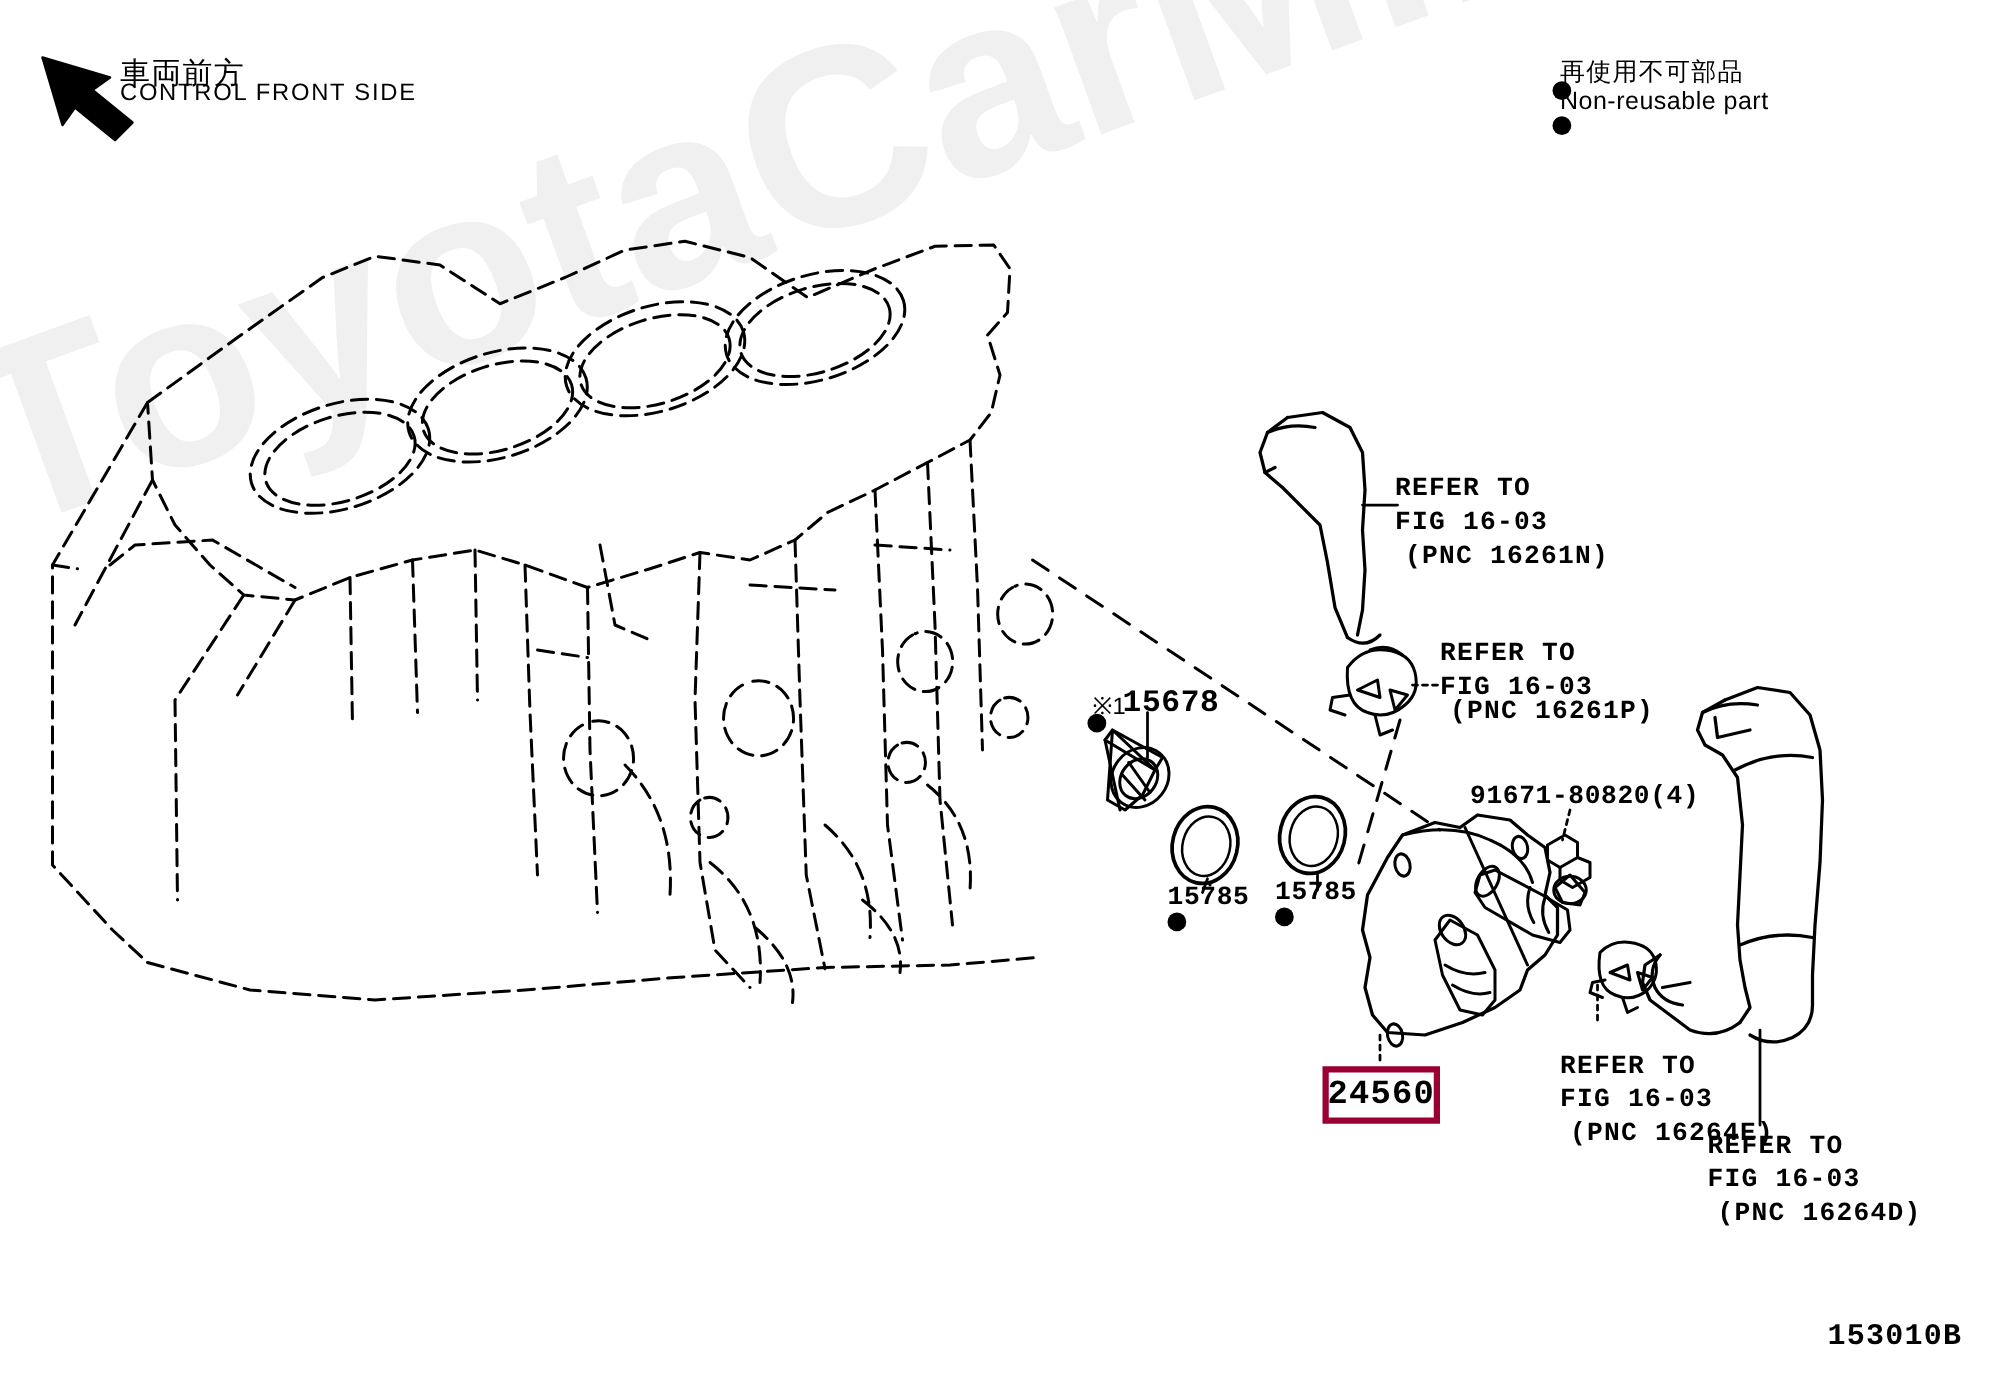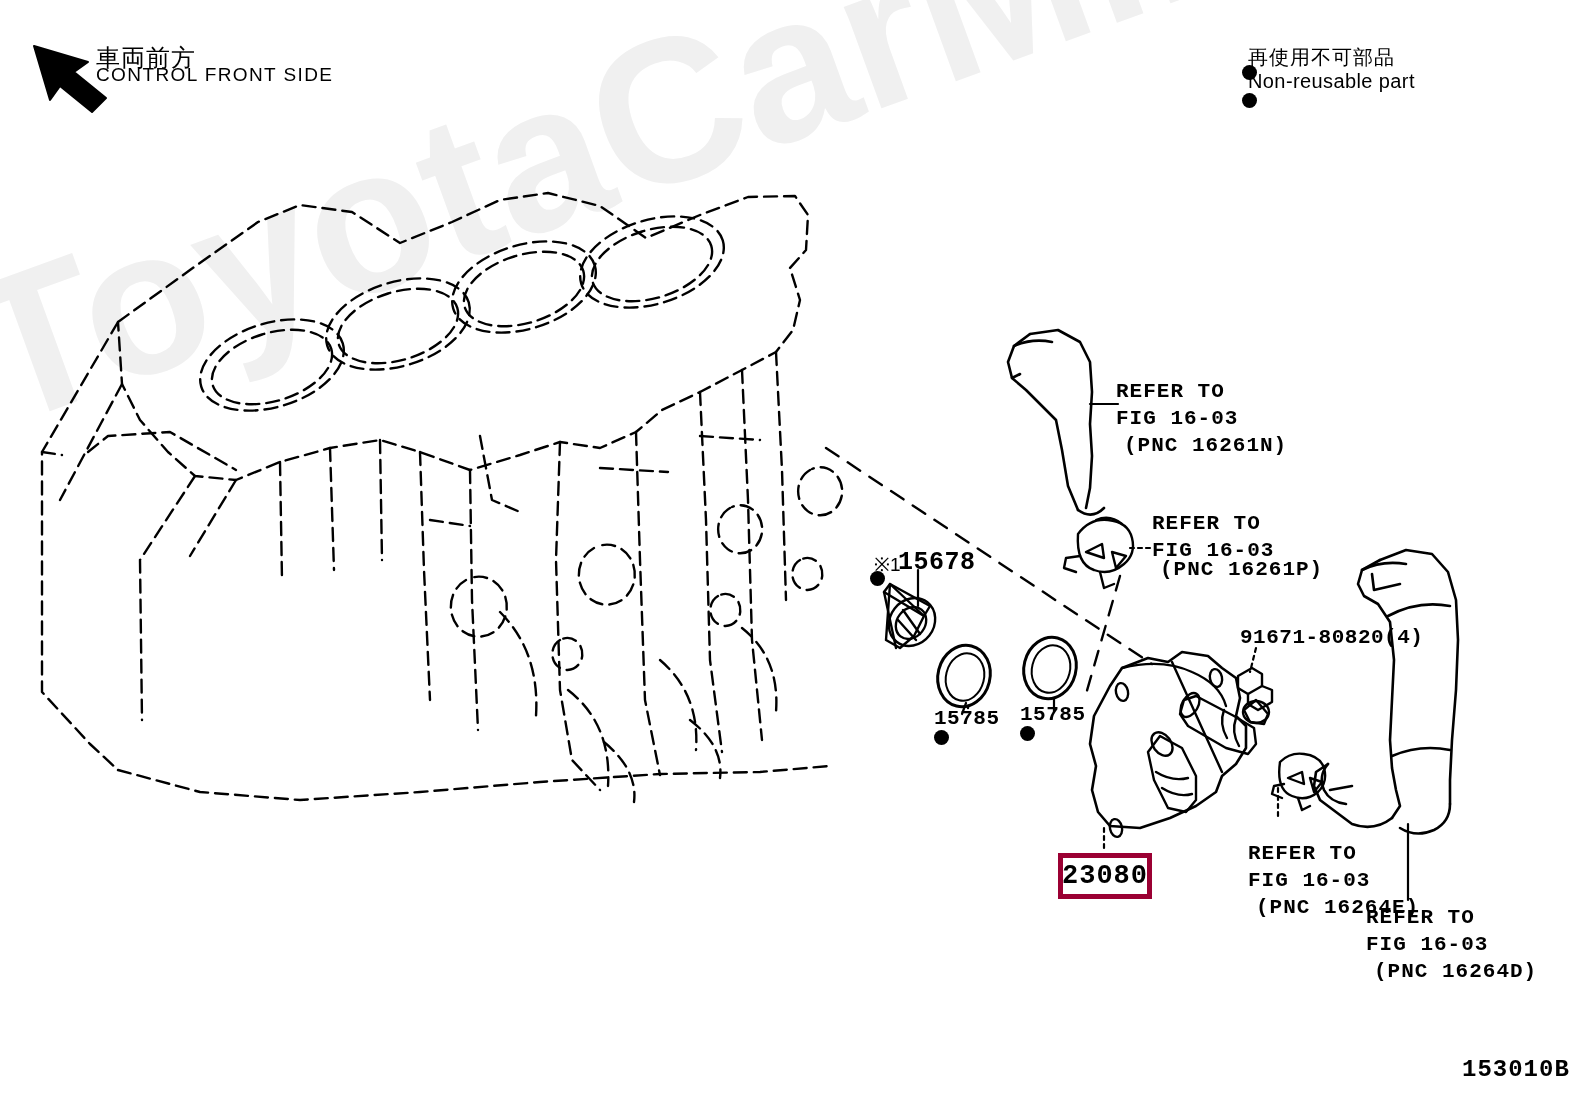--- a/index.html
+++ b/index.html
@@ -257,21 +257,21 @@
   <div class="txt" style="left:916px;top:712px;">
     <span class="bullet"></span>
   </div>
   <div class="txt mono pnum-s" style="left:934px;top:707px;">15785</div>
 
   <div class="txt" style="left:1002px;top:708px;">
     <span class="bullet"></span>
   </div>
   <div class="txt mono pnum-s" style="left:1020px;top:703px;">15785</div>
 
-  <div class="txt mono pnum-s" style="left:1240px;top:626px;">91671-80820(4)</div>
+  <div class="txt mono pnum-s" style="left:1176px;top:626px;">91671-80820(4)</div>
 
   <div class="hl-box" style="left:1058px;top:853px;width:84px;height:36px;">
-    <span>23080</span>
+    <span>24560</span>
   </div>
 
   <div class="txt mono footer" style="left:1462px;top:1056px;">153010B</div>
 
 </div>
 
 </body></html>

